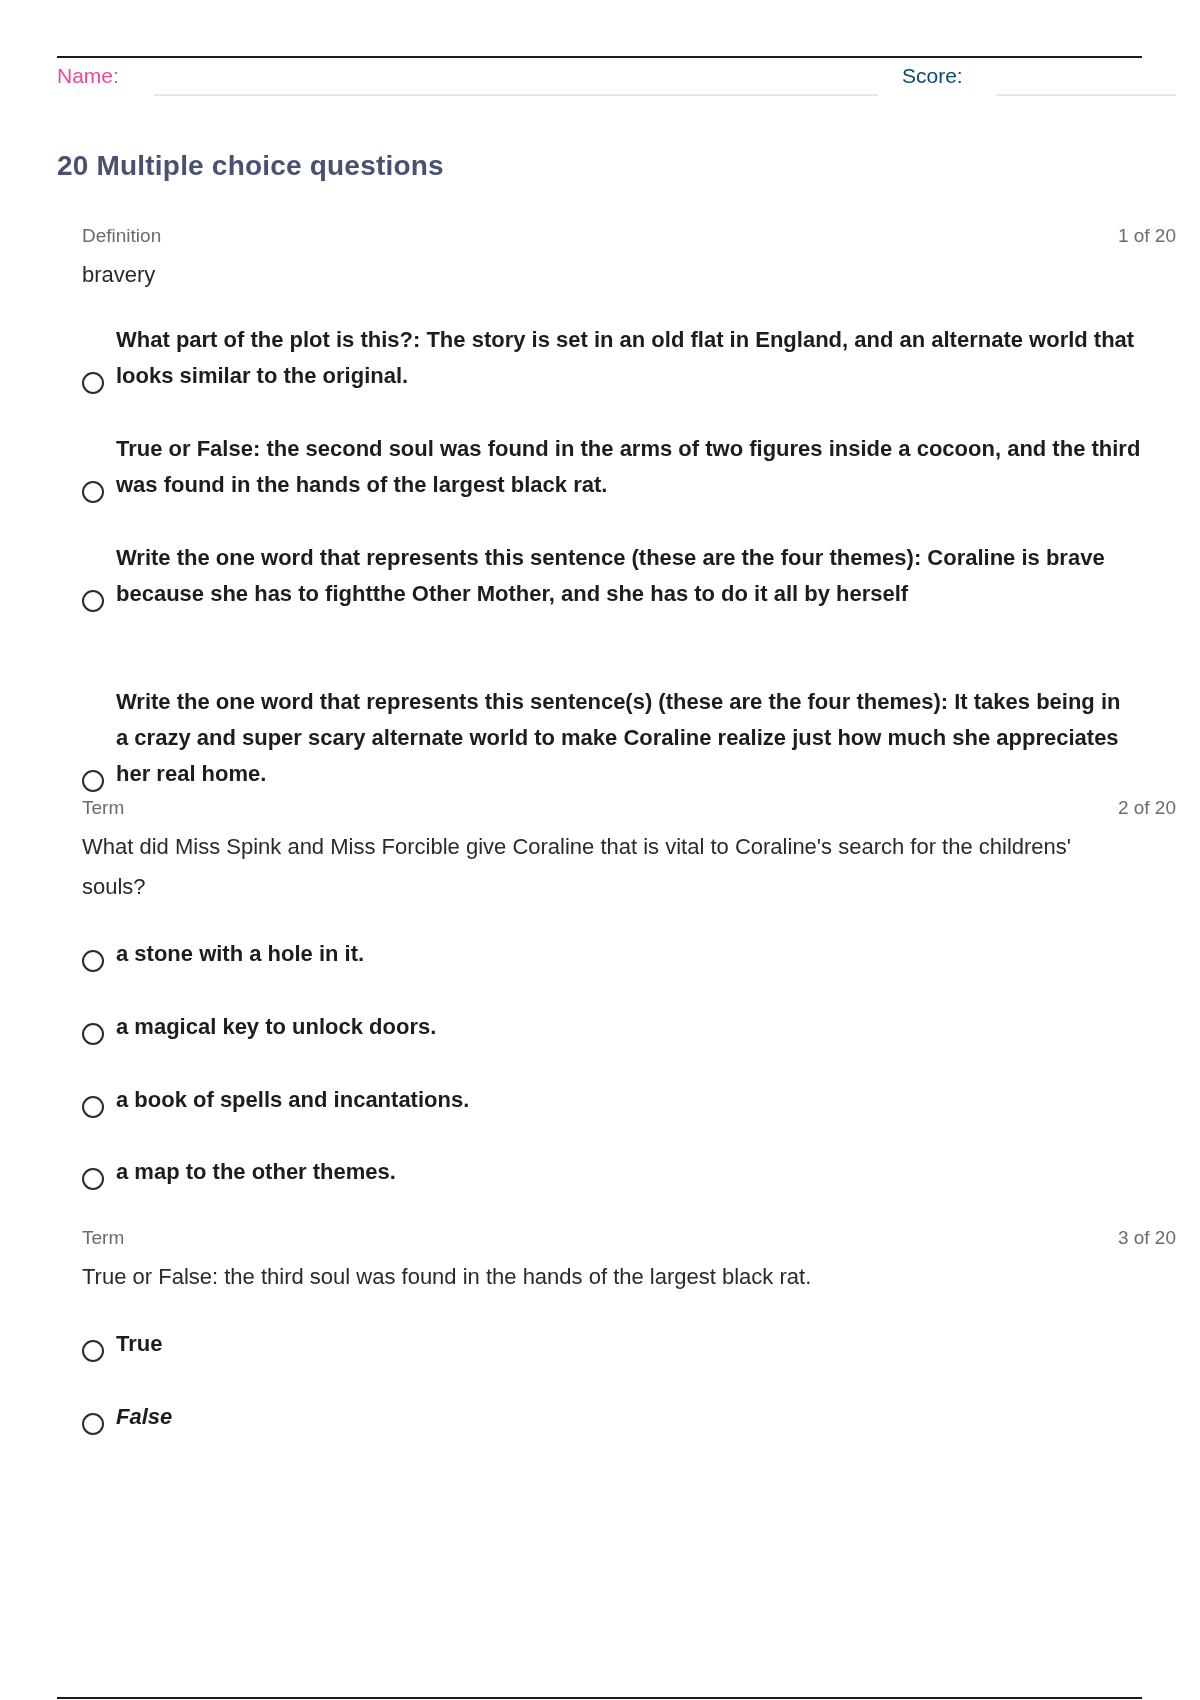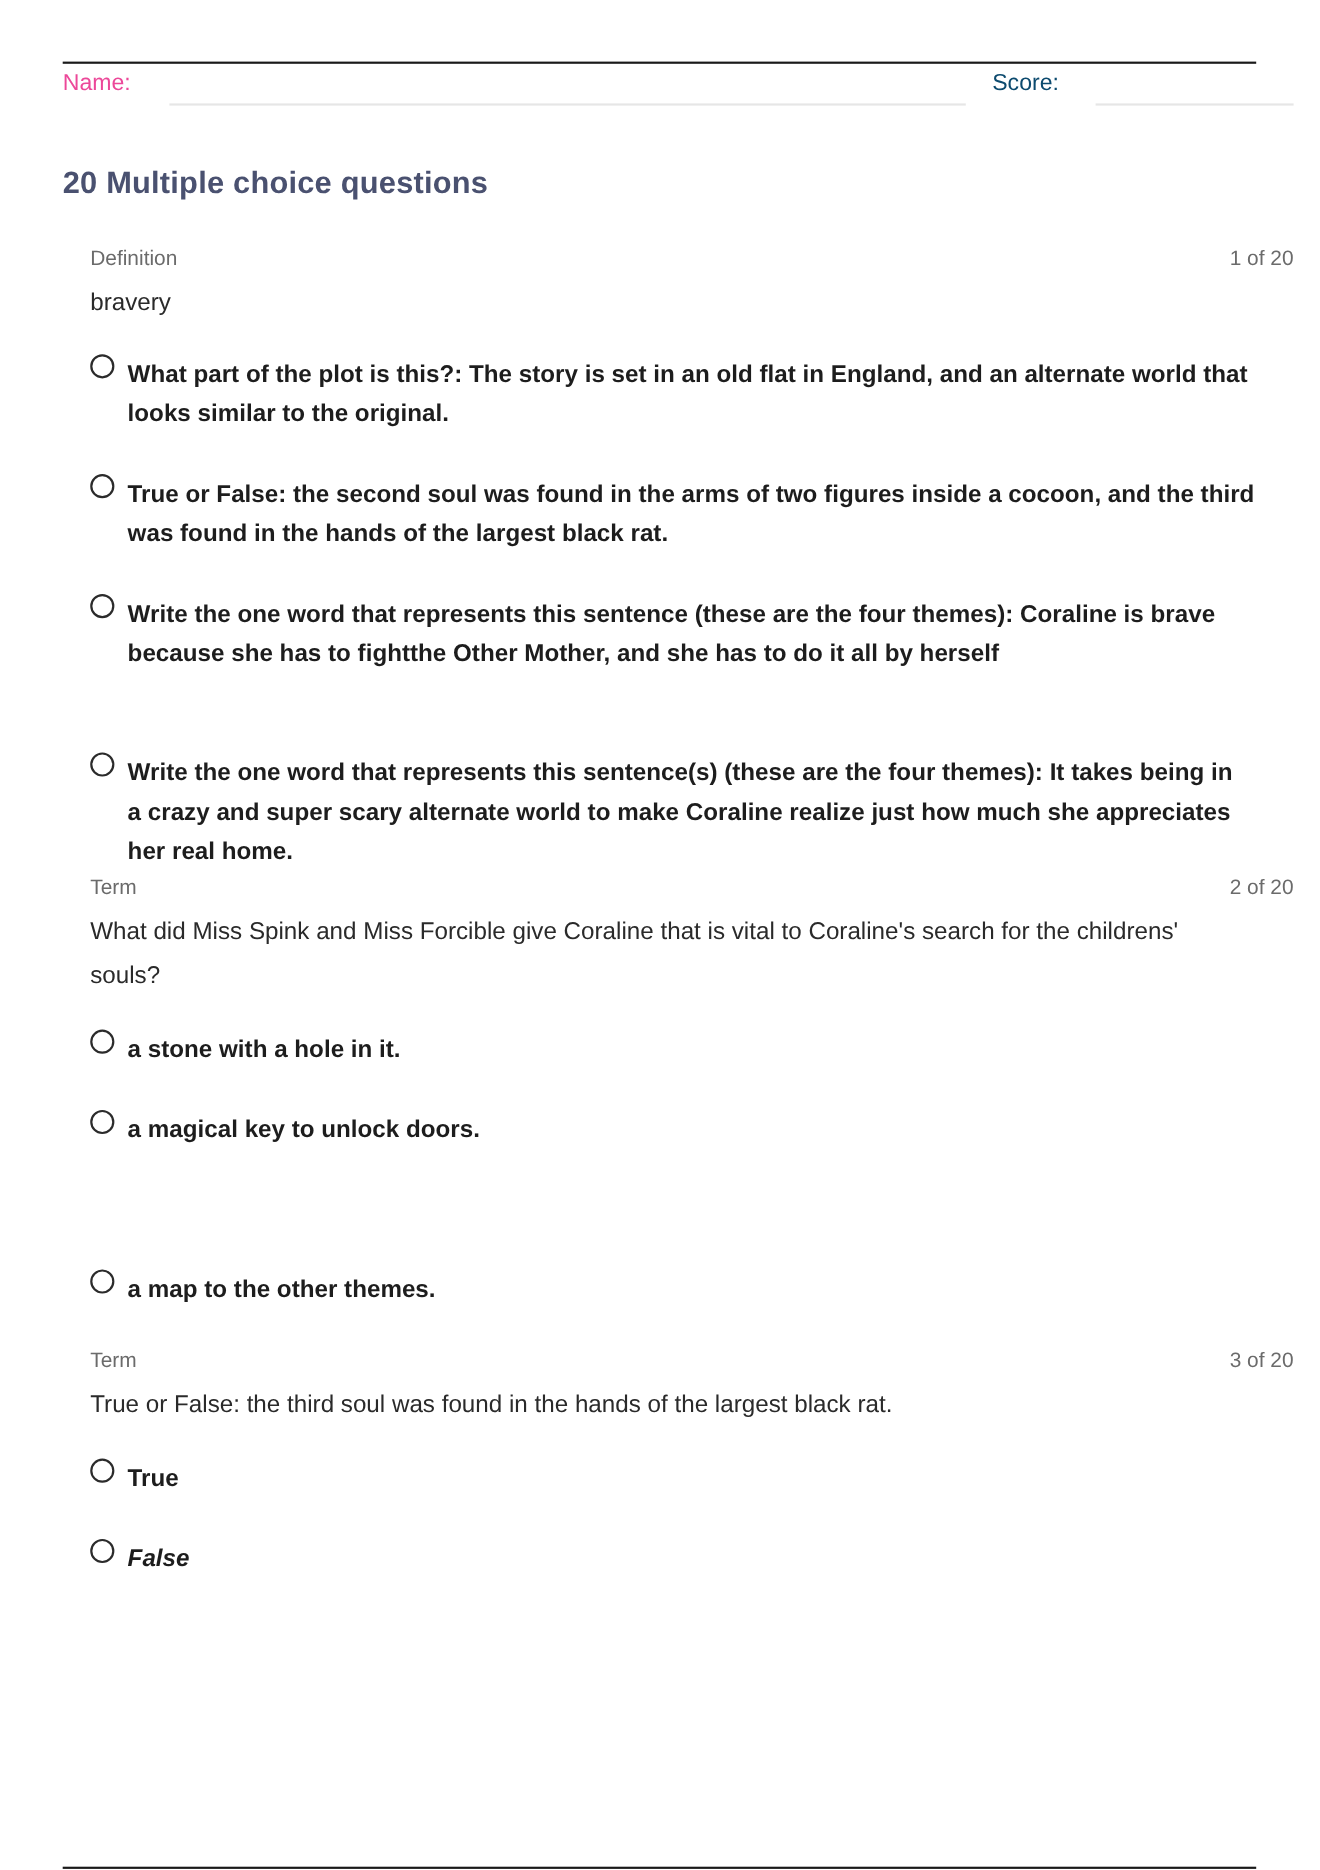--- a/index.html
+++ b/index.html
@@ -20,21 +20,21 @@
     position: absolute; left: 57px; top: 150px; font-size: 28px; font-weight: bold;
     color: #4a5170; letter-spacing: 0.2px;
   }
 
   .question { position: absolute; left: 82px; width: 1094px; }
   .q-head { display: flex; justify-content: space-between; align-items: baseline; gap: 26px; }
   .q-type { font-size: 19px; color: #6b6b6b; }
   .q-count { font-size: 19px; color: #6b6b6b; }
   .q-prompt { font-size: 22px; color: #2a2a2a; line-height: 40px; margin-top: 8px; }
 
-  .option { display: flex; align-items: flex-start; position: relative; }
+  .option { display: flex; align-items: flex-end; position: relative; }
   .radio {
     flex: 0 0 auto; width: 18px; height: 18px; border: 2.5px solid #2b2b2b; border-radius: 50%;
     margin-right: 12px; box-sizing: content-box;
   }
   .opt-text { font-size: 22px; font-weight: bold; color: #1d1d1d; line-height: 36px; }
 </style>
 </head>
 <body>
 
 <div class="top-rule"></div>
@@ -79,20 +79,24 @@
   <div class="q-prompt" style="width:1010px;">What did Miss Spink and Miss Forcible give Coraline that is vital to Coraline's search for the childrens' souls?</div>
 
   <div class="option" style="position:absolute; top:139px;">
     <span class="radio"></span>
     <span class="opt-text">a stone with a hole in it.</span>
   </div>
   <div class="option" style="position:absolute; top:212px;">
     <span class="radio"></span>
     <span class="opt-text">a magical key to unlock doors.</span>
   </div>
+  <div class="option" style="position:absolute; top:285px;">
+    <span class="radio"></span>
+    <span class="opt-text">a book of spells and incantations.</span>
+  </div>
   <div class="option" style="position:absolute; top:357px;">
     <span class="radio"></span>
     <span class="opt-text">a map to the other themes.</span>
   </div>
 </div>
 
 <div class="question" style="top:1227px;">
   <div class="q-head">
     <span class="q-type">Term</span>
     <span class="q-count">3 of 20</span>

